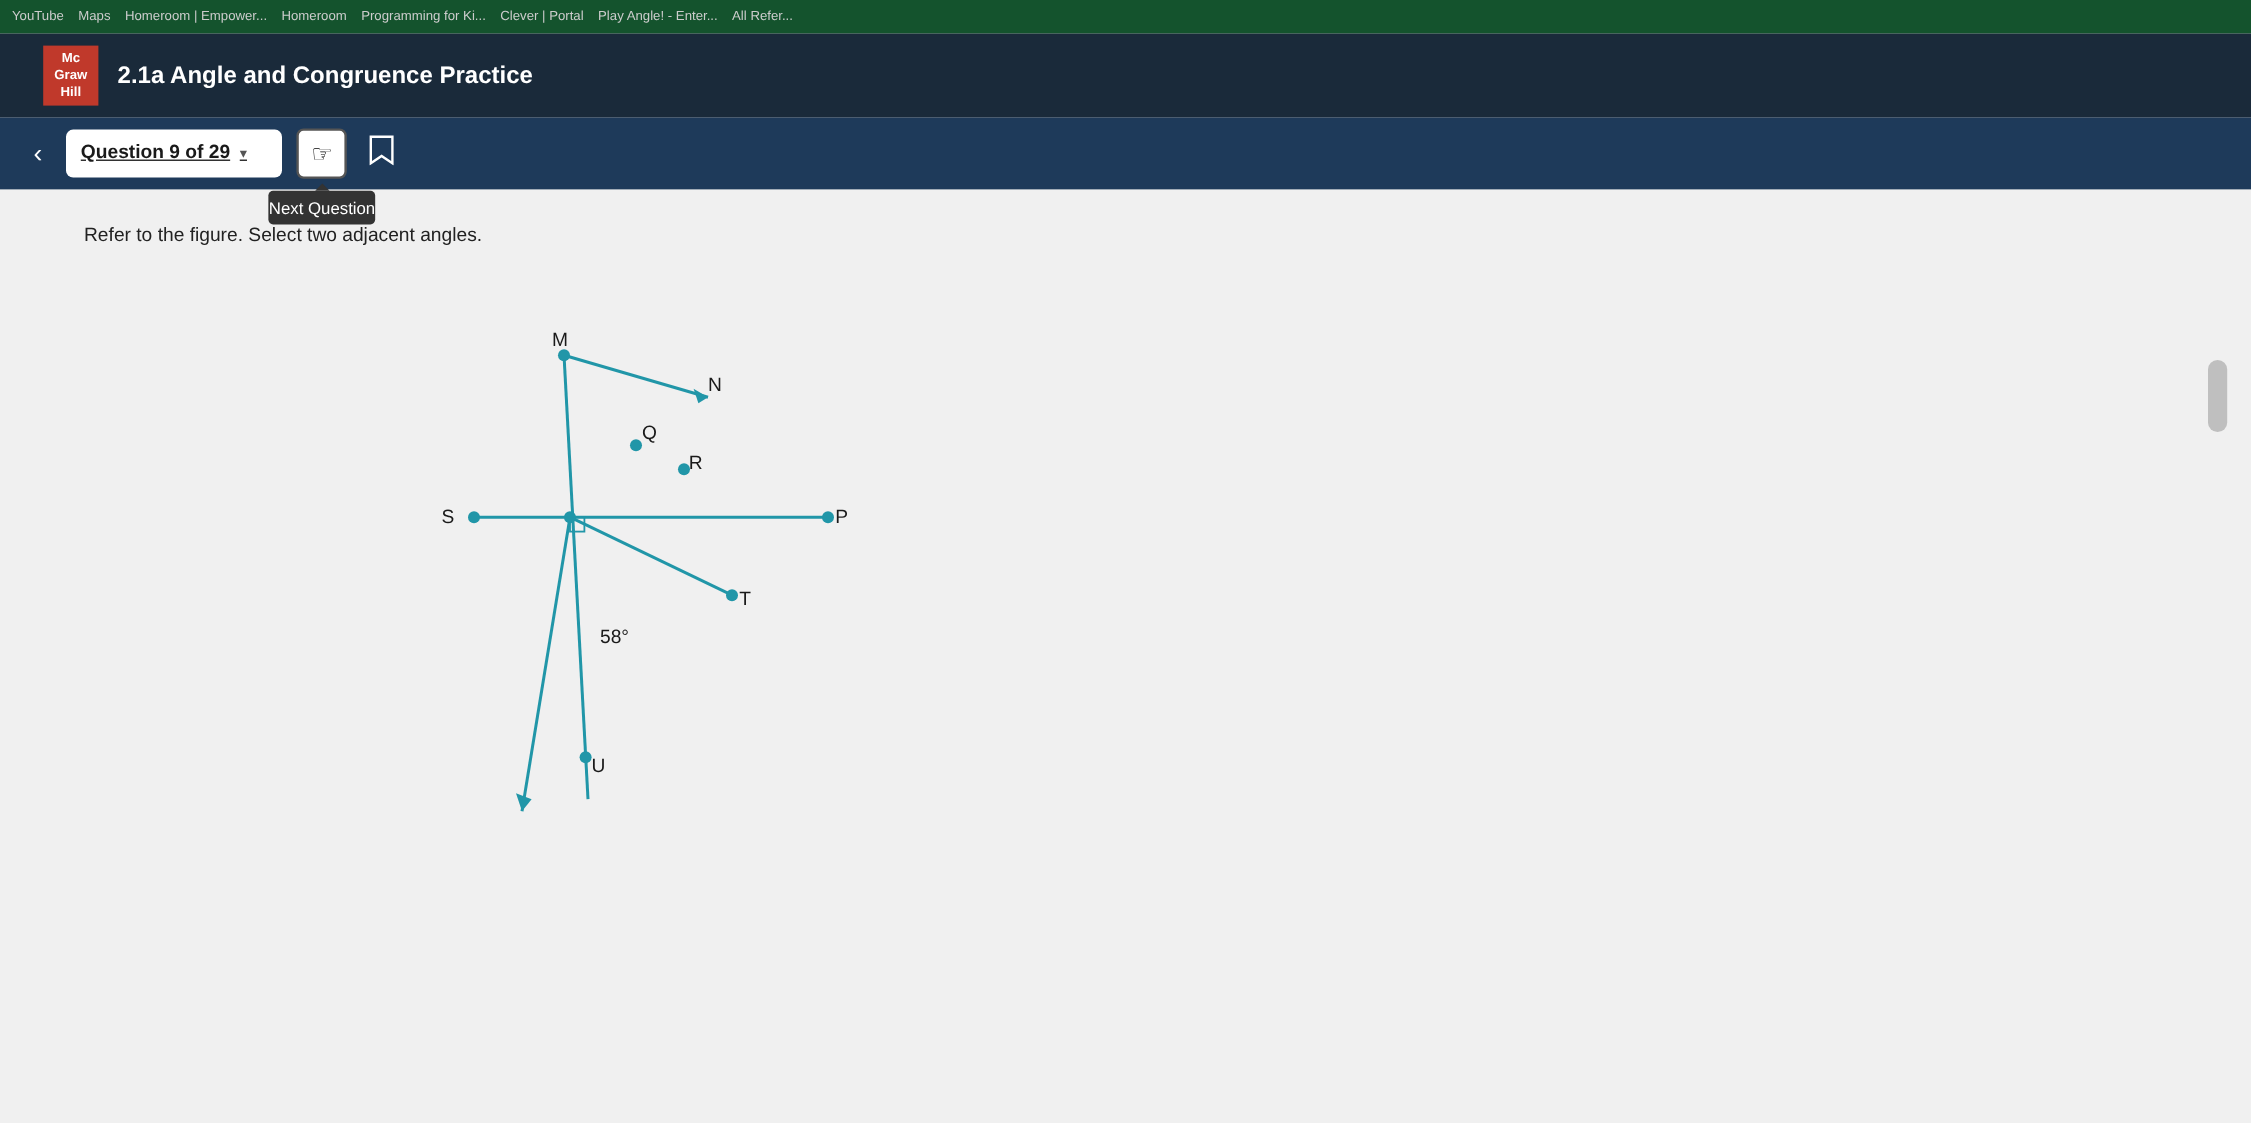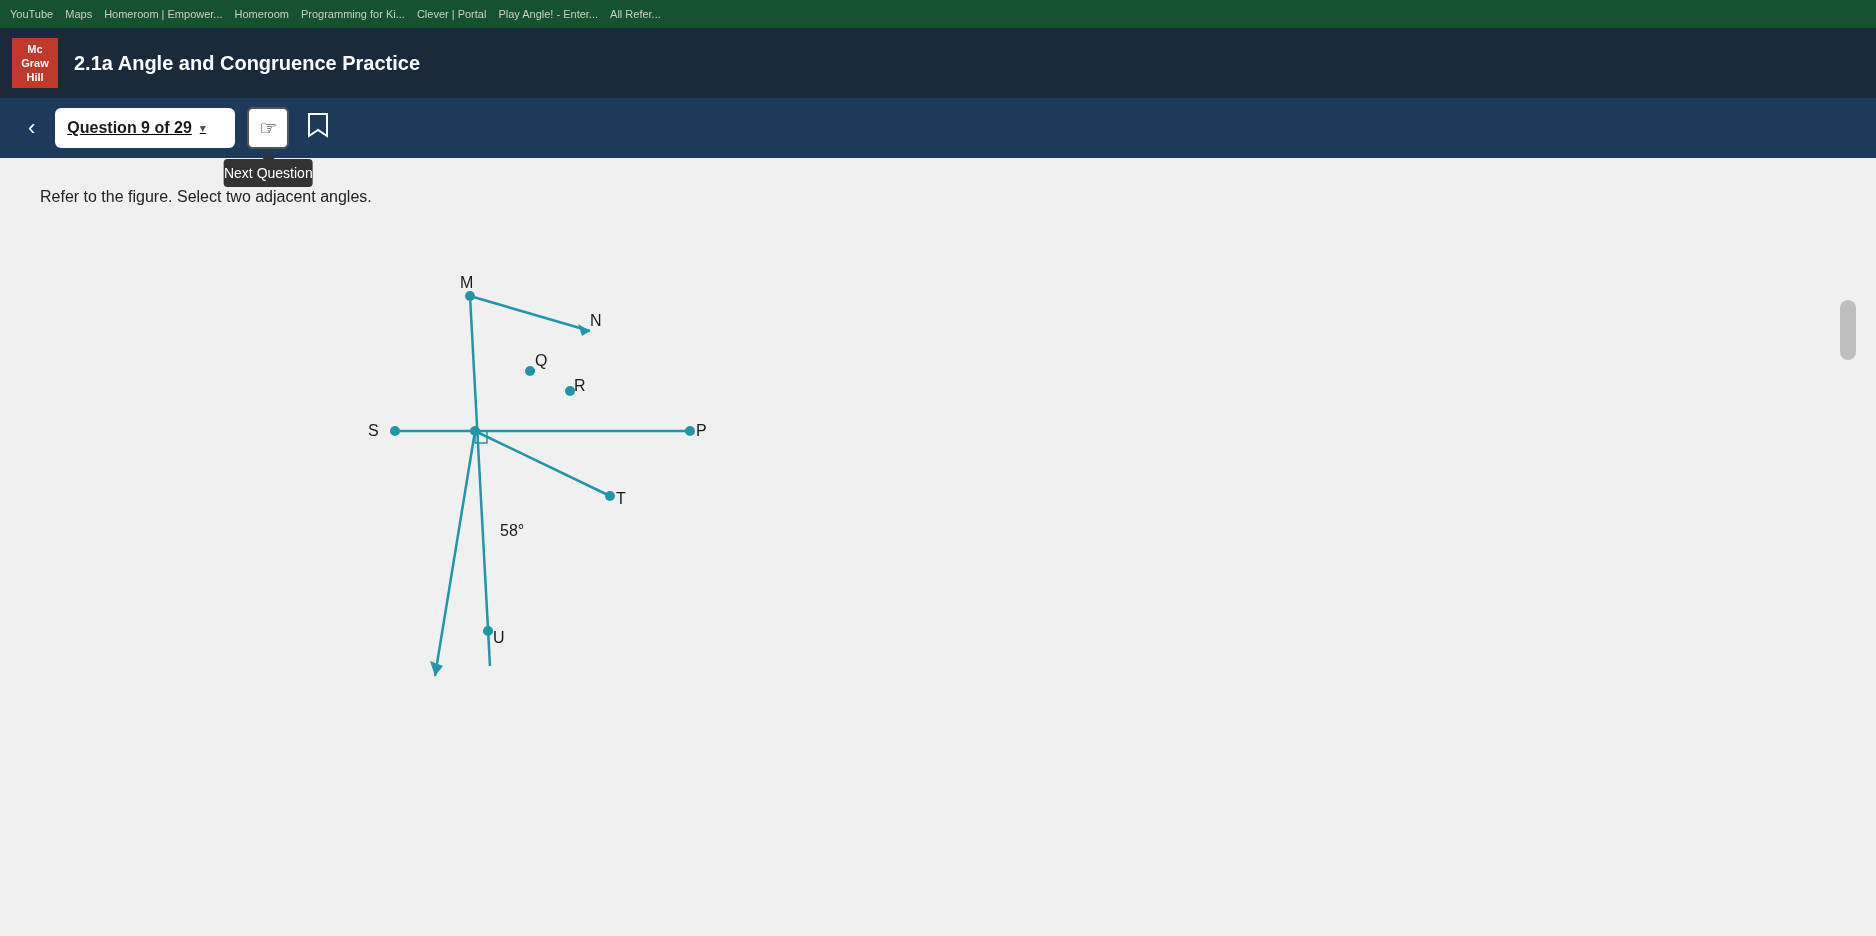--- a/index.html
+++ b/index.html
@@ -28,21 +28,21 @@
       text-overflow: ellipsis;
       max-width: 140px;
     }
 
     
     .app-header {
       background: #1a2a3a;
       height: 70px;
       display: flex;
       align-items: center;
-      padding: 0 12px;
+      padding: 0 36px;
       gap: 16px;
     }
     .mgh-logo {
       background: #c0392b;
       color: white;
       font-size: 11px;
       font-weight: bold;
       padding: 4px 6px;
       line-height: 1.3;
       width: 46px;
@@ -152,20 +152,21 @@
     .question-heading {
       color: #1565c0;
       font-size: 22px;
       font-weight: bold;
       margin-bottom: 20px;
     }
     .question-text {
       font-size: 16px;
       color: #222;
       margin-bottom: 30px;
+      margin-left: 30px;
     }
 
     
     .figure-container {
       margin-left: 60px;
       margin-top: 10px;
     }
 
     
     .scrollbar-hint {

